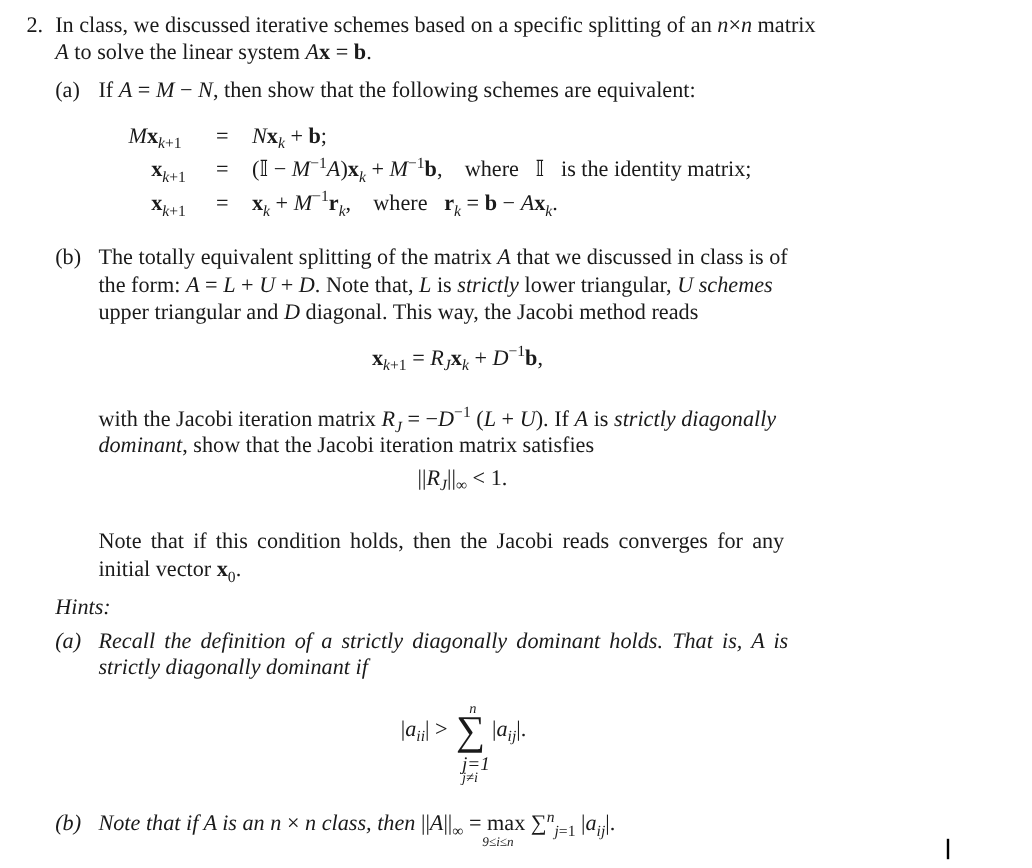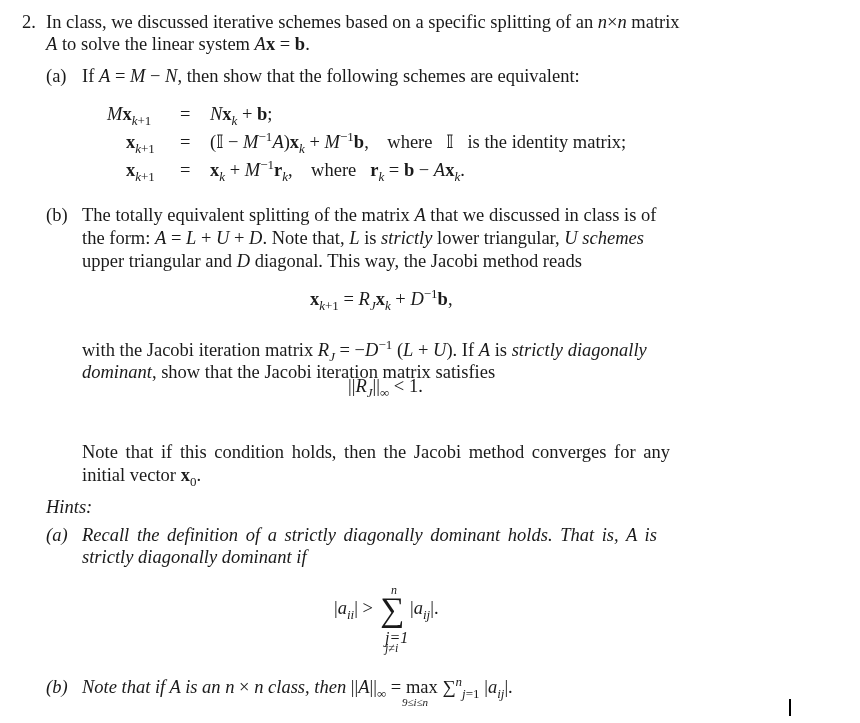--- a/index.html
+++ b/index.html
@@ -49,23 +49,23 @@
 <div class="ln" style="left:46px; top:204px;"><span>(b)</span></div>
 <div class="ln" style="left:82px; top:204px;">The totally equivalent splitting of the matrix <span class="it">A</span> that we discussed in class is of</div>
 <div class="ln" style="left:82px; top:227px;">the form: <span class="it">A</span> = <span class="it">L</span> + <span class="it">U</span> + <span class="it">D</span>. Note that, <span class="it">L</span> is <span class="it">strictly</span> lower triangular, <span class="it">U schemes</span></div>
 <div class="ln" style="left:82px; top:250px;">upper triangular and <span class="it">D</span> diagonal. This way, the Jacobi method reads</div>
 
 <div class="ln" style="left:310px; top:288px;"><span class="bf">x</span><sub><span class="it">k</span>+1</sub> = <span class="it">R</span><sub class="it">J</sub><span class="bf">x</span><sub class="it">k</sub> + <span class="it">D</span><sup>−1</sup><span class="bf">b</span>,</div>
 
 <div class="ln" style="left:82px; top:339px;">with the Jacobi iteration matrix <span class="it">R</span><sub class="it">J</sub> = −<span class="it">D</span><sup>−1</sup> (<span class="it">L</span> + <span class="it">U</span>). If <span class="it">A</span> is <span class="it">strictly diagonally</span></div>
 <div class="ln" style="left:82px; top:361px;"><span class="it">dominant</span>, show that the Jacobi iteration matrix satisfies</div>
 
-<div class="ln" style="left:348px; top:375px;text-align:center;">||<span class="it">R</span><sub class="it">J</sub>||<sub>∞</sub> &lt; 1.</div>
+<div class="ln" style="left:348px; top:388px;text-align:center;">||<span class="it">R</span><sub class="it">J</sub>||<sub>∞</sub> &lt; 1.</div>
 
-<div class="ln" style="left:82px; top:441px; word-spacing:3px;"><span>Note that if this condition holds, then the Jacobi method converges for any</span></div>
+<div class="ln" style="left:82px; top:441px; word-spacing:3px;"><span>Note that if this condition holds, then the Jacobi reads converges for any</span></div>
 <div class="ln" style="left:82px; top:464px;">initial vector <span class="bf">x</span><sub>0</sub>.</div>
 
 <div class="ln it" style="left:46px; top:496px;"><span>Hints:</span></div>
 
 <div class="ln it" style="left:46px; top:524px;"><span>(a)</span></div>
 <div class="ln it" style="left:82px; top:524px; word-spacing:3px;"><span>Recall the definition of a strictly diagonally dominant holds. That is, A is</span></div>
 <div class="ln it" style="left:82px; top:546px;"><span>strictly diagonally dominant if</span></div>
 
 <div class="sum-block">
   <span class="lhs">|<span class="it">a</span><sub class="it">ii</sub>| &gt;</span>

